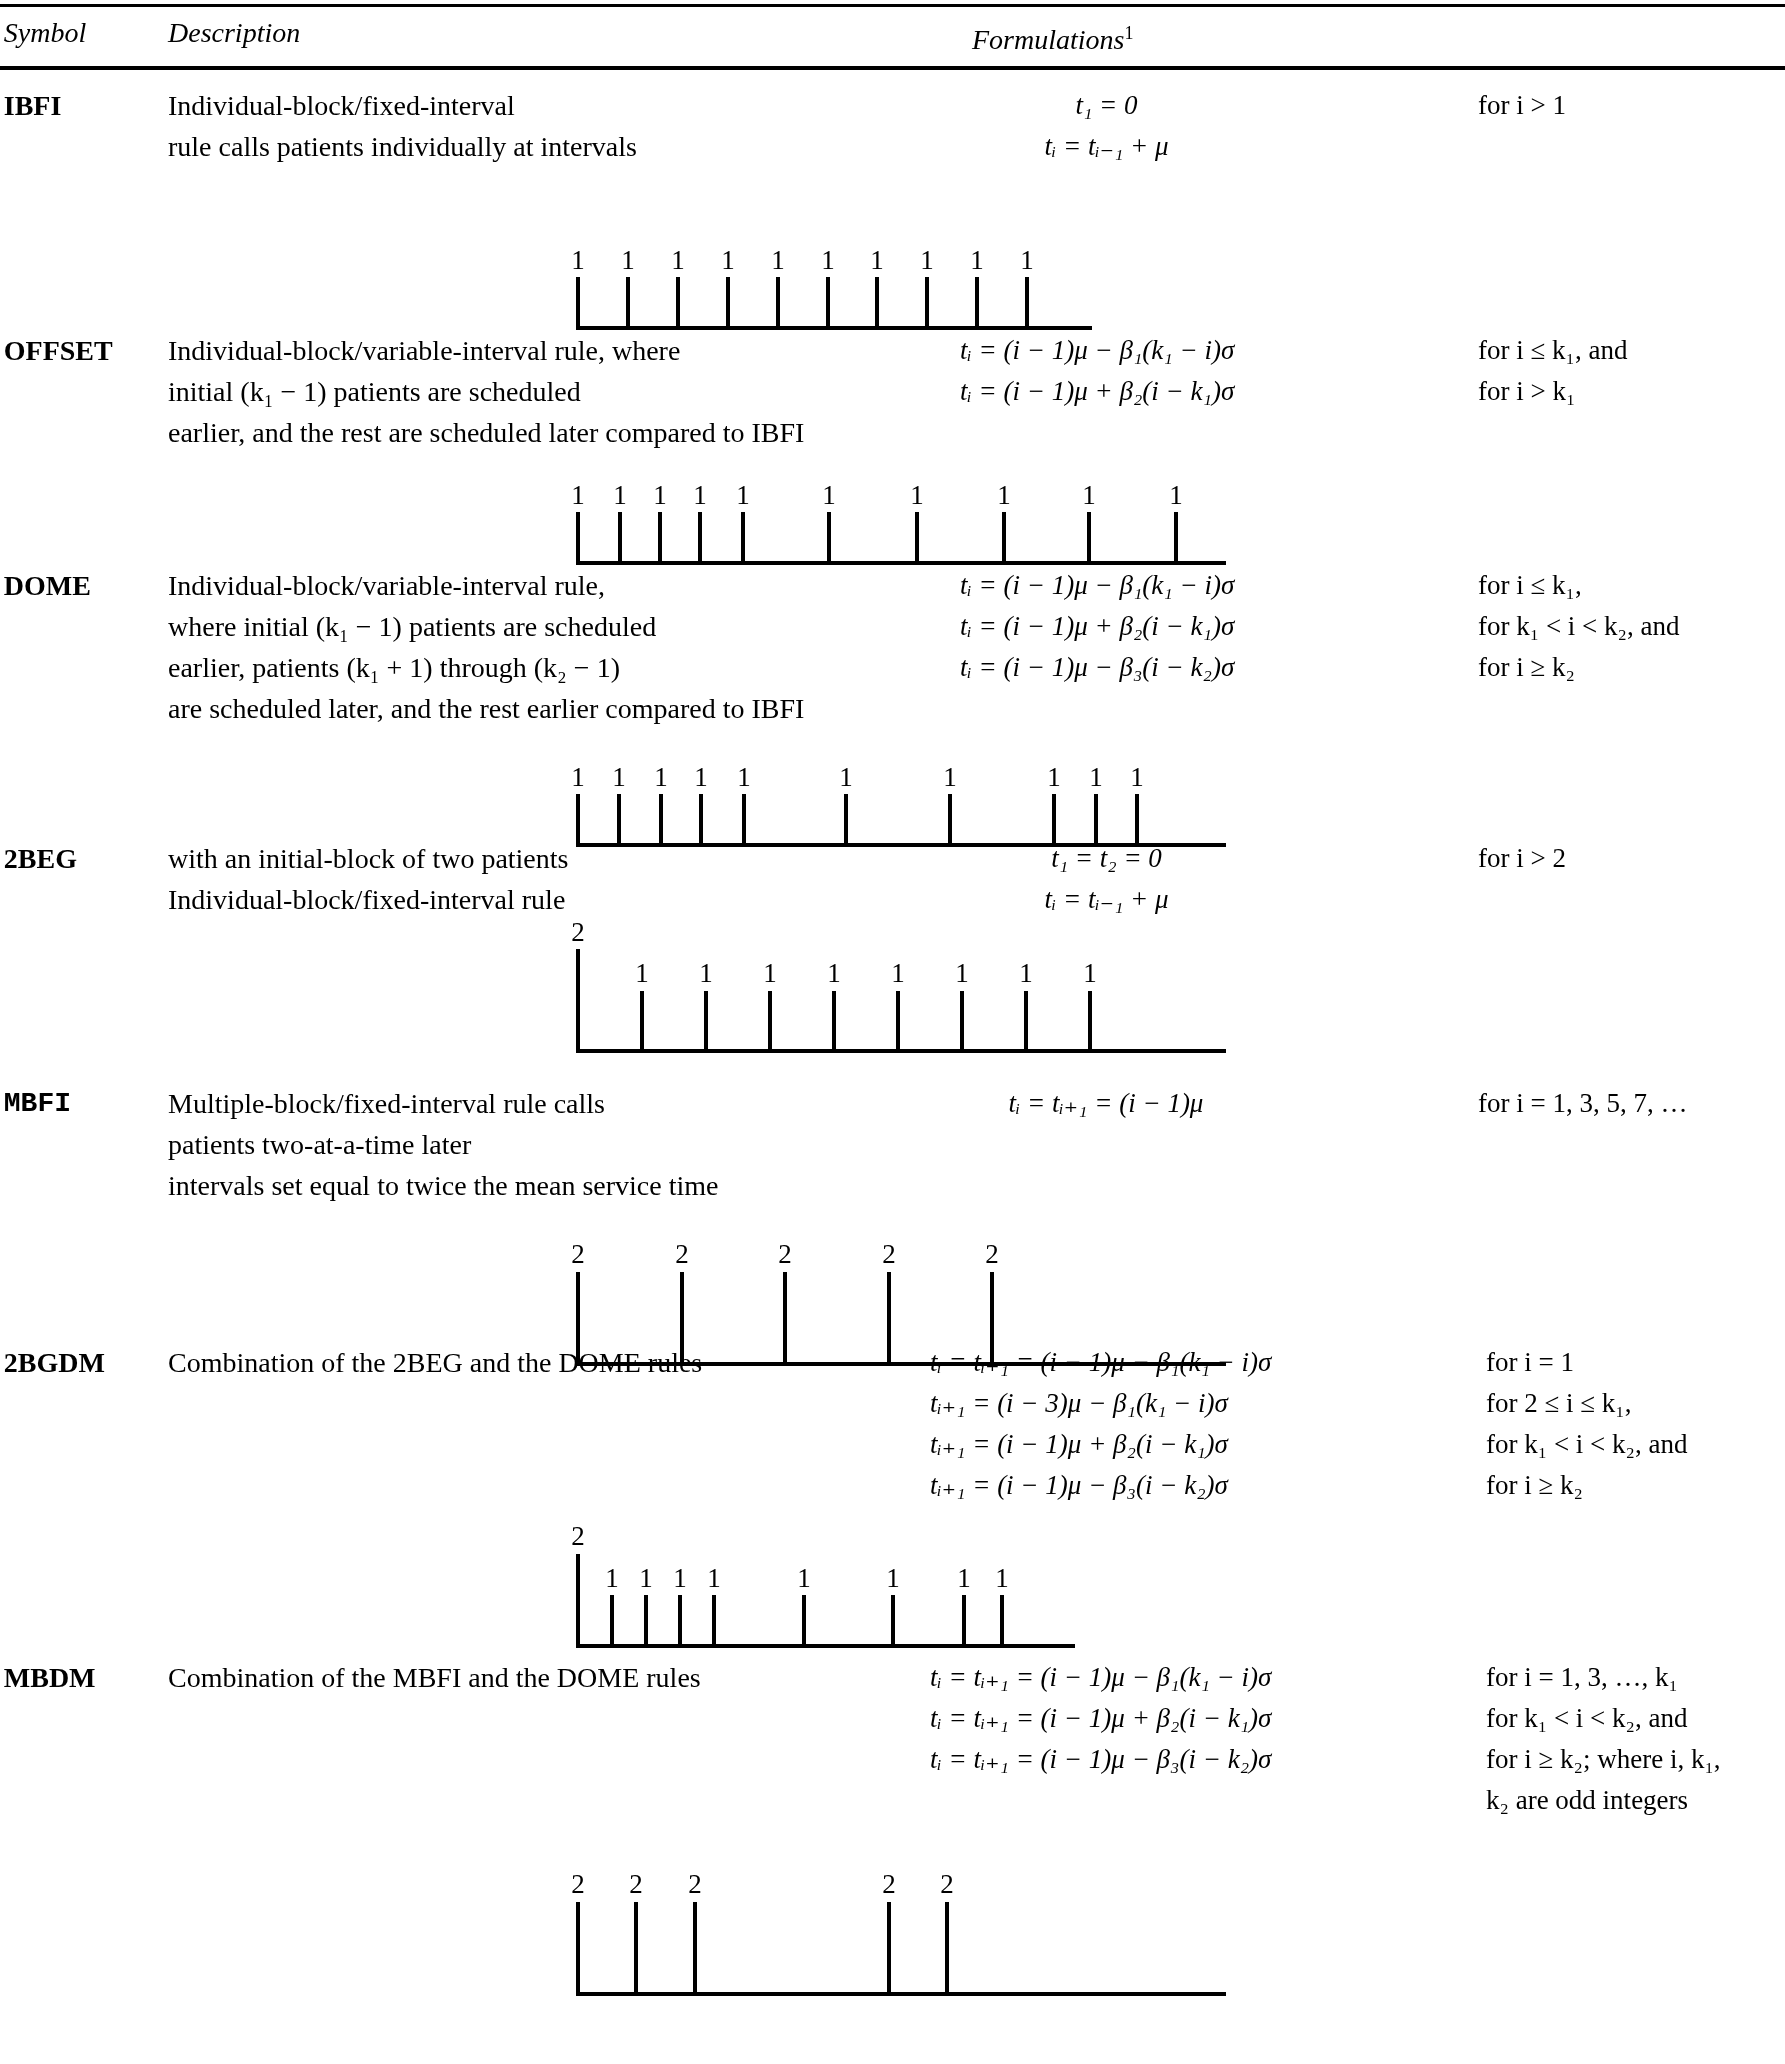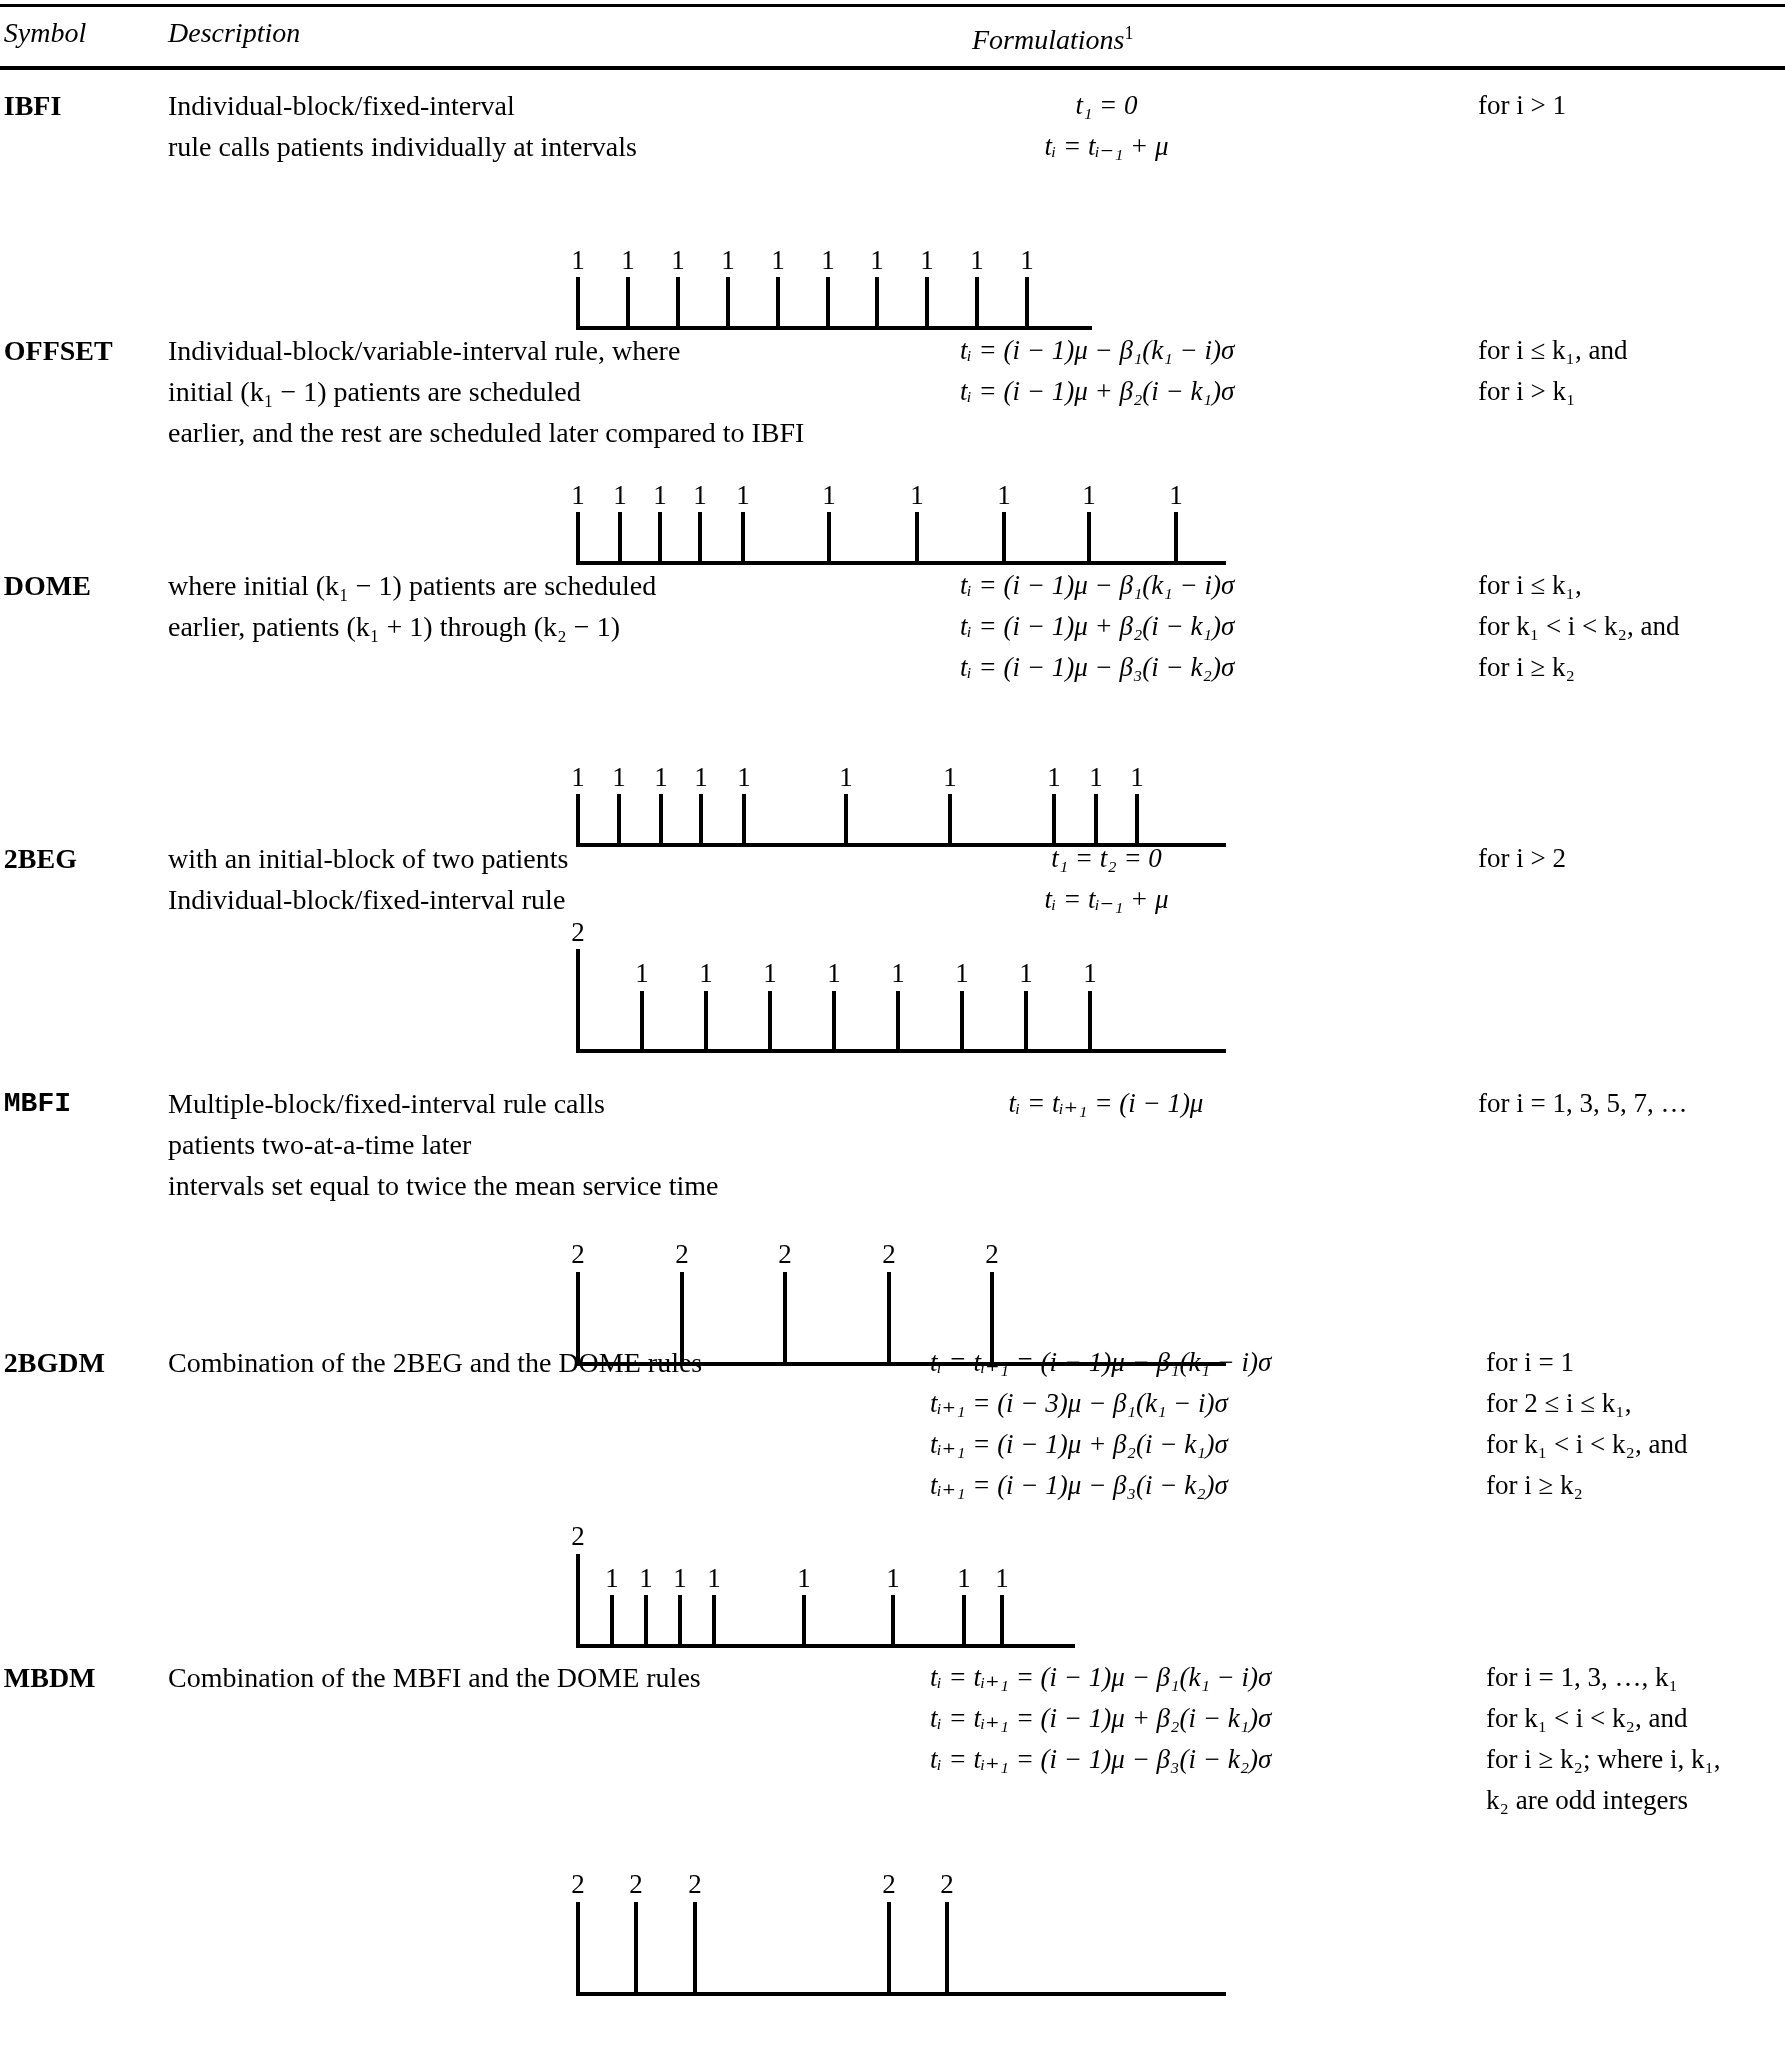--- a/index.html
+++ b/index.html
@@ -222,22 +222,24 @@
         </div>
         <div class="tick" style="left: 598px; height: 53px;">
           <span class="lbl" style="bottom: 56px;">1</span>
         </div>
       </div>
   </div>
 
   <div class="row" style="top:565px;">
     <div class="symbol" style="top:3.8px;">DOME</div>
     <div class="desc" style="top:0;">
+      <div class="ln">Individual-block/variable-interval rule,</div>
       <div class="ln">where initial (k₁ − 1) patients are scheduled</div>
       <div class="ln">earlier, patients (k₁ + 1) through (k₂ − 1)</div>
+      <div class="ln">are scheduled later, and the rest earlier compared to IBFI</div>
     </div>
     <div class="form-block" style="left:960px; top:0;">
       <span class="ln">tᵢ = (i − 1)μ − β₁(k₁ − i)σ</span>
       <span class="ln">tᵢ = (i − 1)μ + β₂(i − k₁)σ</span>
       <span class="ln">tᵢ = (i − 1)μ − β₃(i − k₂)σ</span>
     </div>
     <div class="cond-block" style="top:0;">
       <span class="ln">for i ≤ k₁,</span>
       <span class="ln">for k₁ &lt; i &lt; k₂, and</span>
       <span class="ln">for i ≥ k₂</span>

